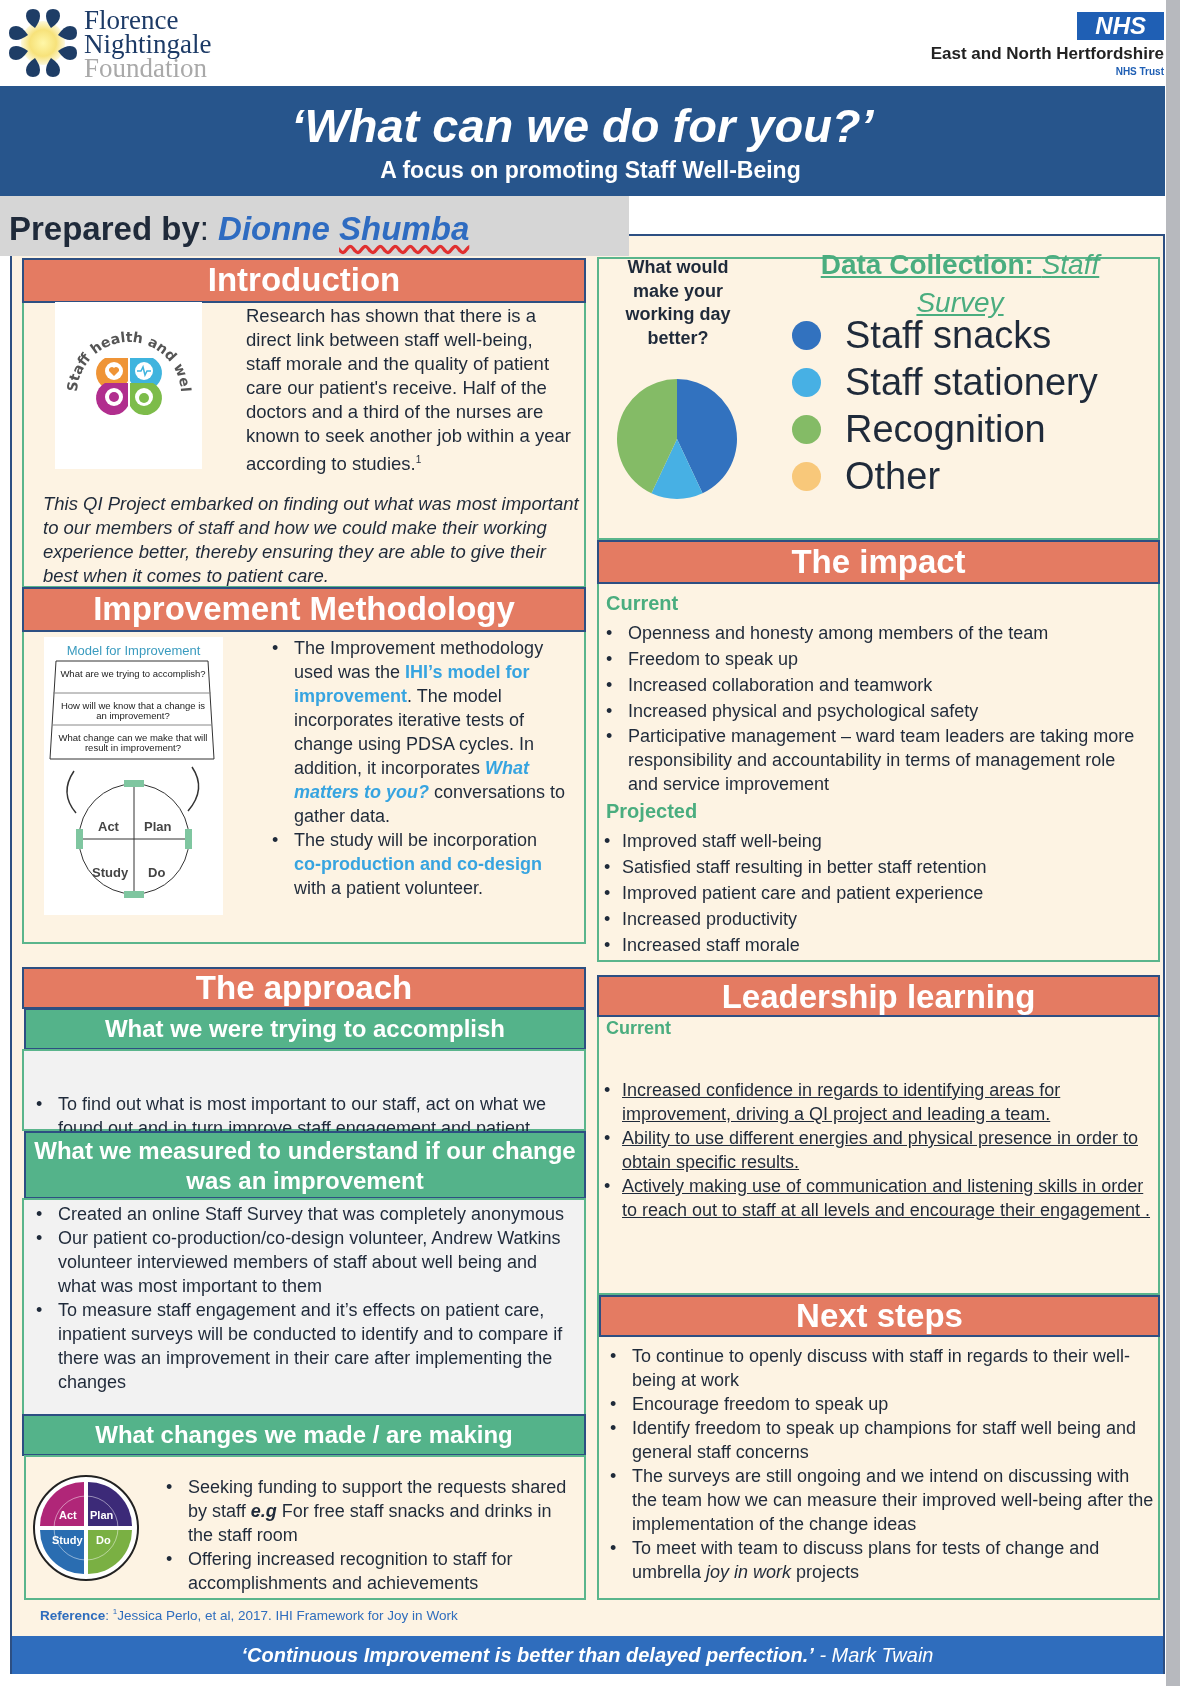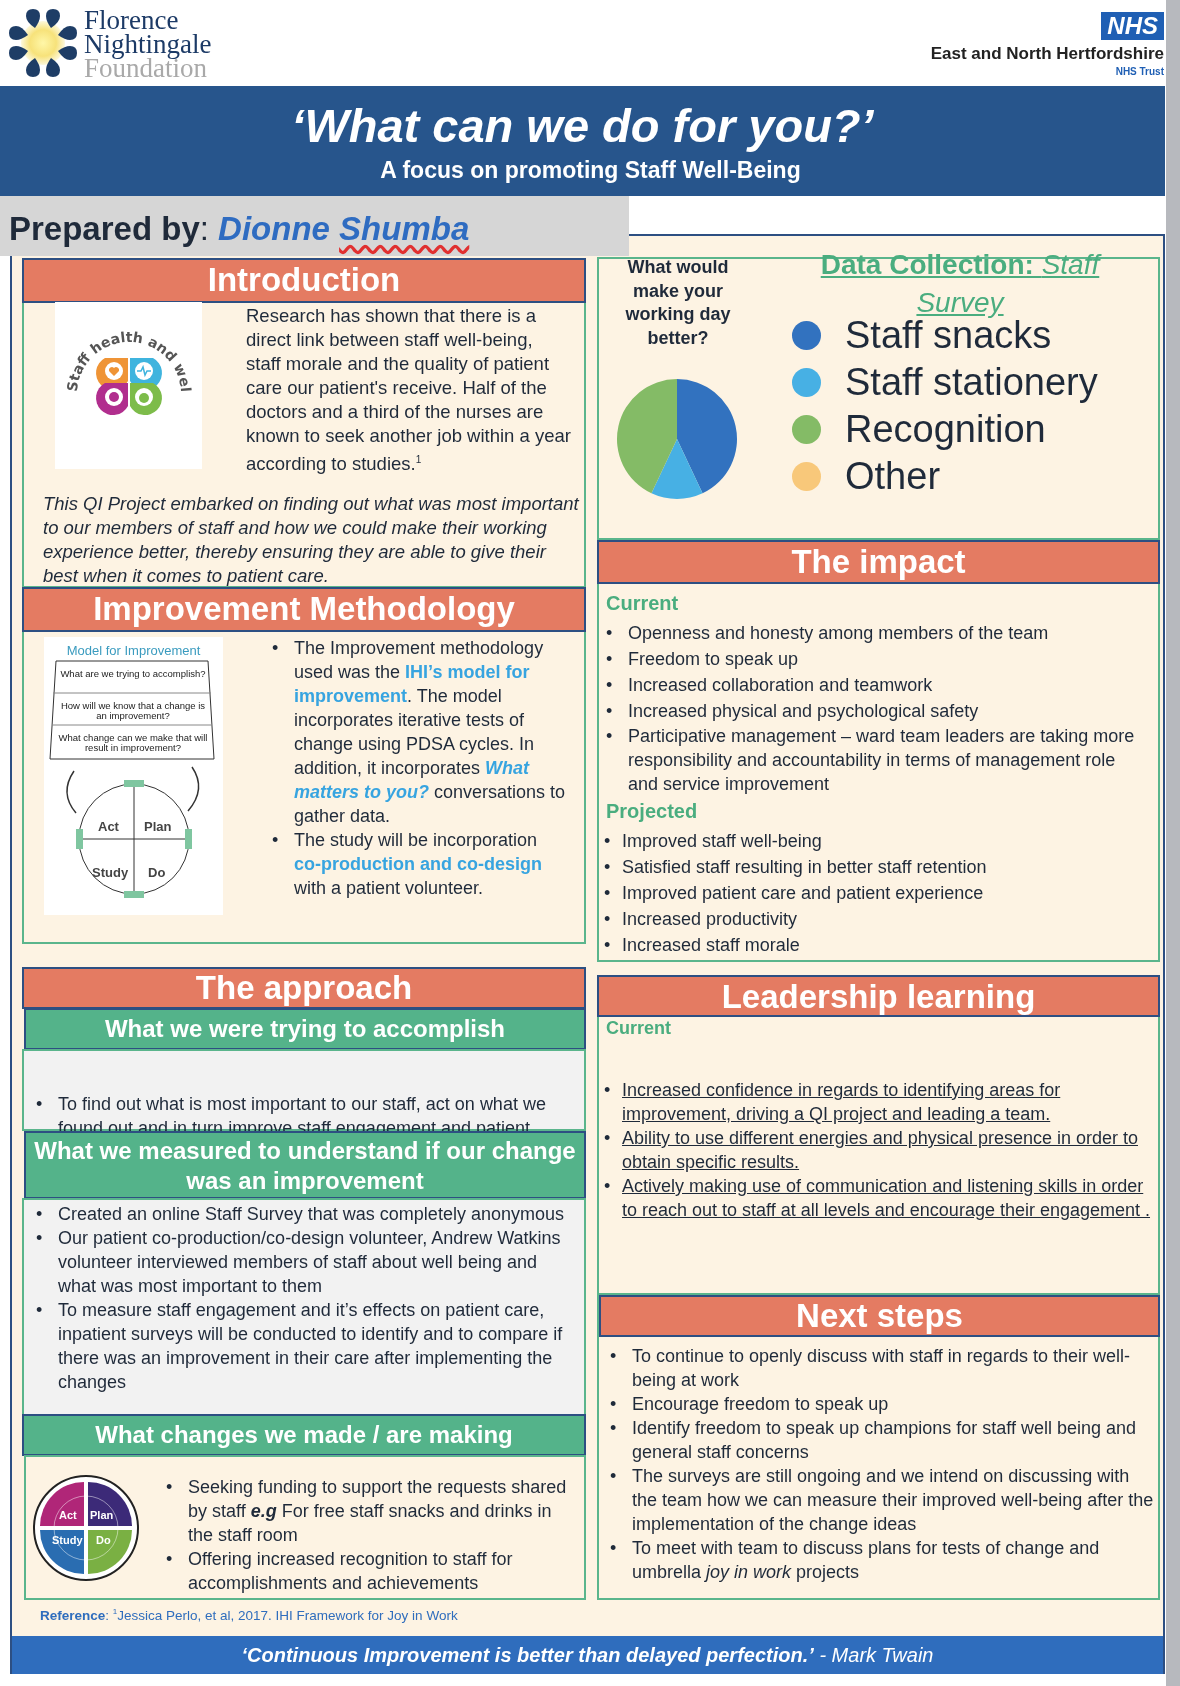--- a/index.html
+++ b/index.html
@@ -4,21 +4,21 @@
 <style>
   * { box-sizing: border-box; margin: 0; padding: 0; }
   body { width: 1180px; height: 1686px; background: #ffffff; font-family: "Liberation Sans", sans-serif; color: #1f2a3a; position: relative; overflow: hidden; }
   .abs { position: absolute; }
 
   
   .fnf-logo { left: 6px; top: 6px; width: 260px; height: 76px; }
   .fnf-text { position: absolute; left: 78px; top: 2px; font-family: "Liberation Serif", serif; font-size: 27px; line-height: 24px; color: #1c3a66; }
   .fnf-text .f3 { color: #a9a9a9; }
   .nhs-logo { right: 16px; top: 12px; text-align: right; }
-  .nhs-box { display: inline-block; background: #1f5fb4; color: #fff; font-weight: bold; font-style: italic; font-size: 24px; padding: 1px 6px; line-height: 26px; }
+  .nhs-box { display: inline-block; background: #1f5fb4; color: #fff; font-weight: bold; font-style: italic; font-size: 24px; padding: 1px 18px; line-height: 26px; }
   .nhs-org { font-weight: bold; font-size: 17px; color: #222; margin-top: 4px; }
   .nhs-trust { font-weight: bold; font-size: 10px; color: #1f5fb4; margin-top: 2px; }
 
   .title-bar { left: 0; top: 86px; width: 1165px; height: 110px; background: #27558c; color: #fff; text-align: center; }
   .title-bar .t1 { font-size: 47px; font-weight: bold; font-style: italic; margin-top: 12px; }
   .title-bar .t2 { font-size: 23px; font-weight: bold; margin-top: 4px; padding-left: 16px; }
   .right-strip { left: 1166px; top: 0; width: 14px; height: 1686px; background: #b7b9be; }
 
   .prep-bar { left: 0; top: 196px; width: 629px; height: 60px; background: #d6d6d6; font-size: 33px; font-weight: bold; padding: 14px 0 0 9px; color: #1f2a3a; }
   .prep-bar .name { color: #2f6cc1; font-style: italic; }

